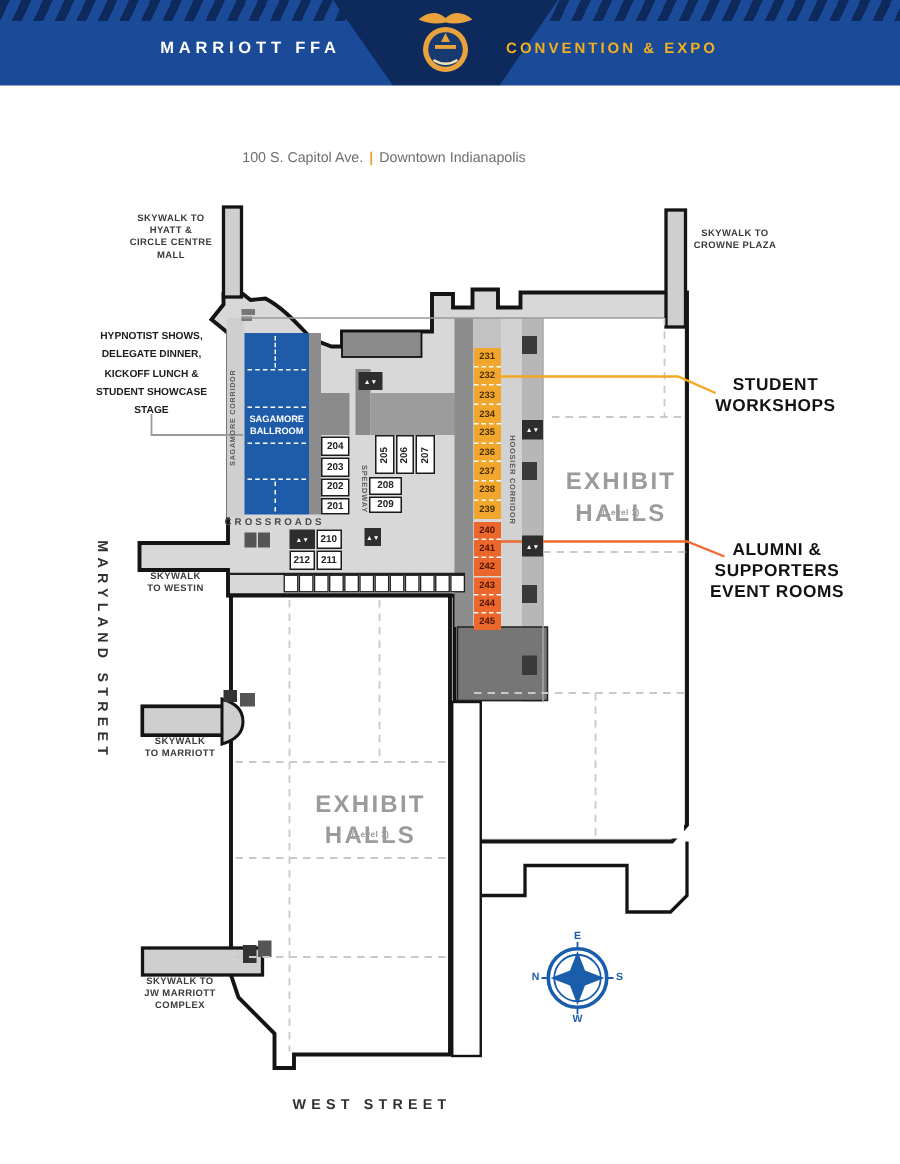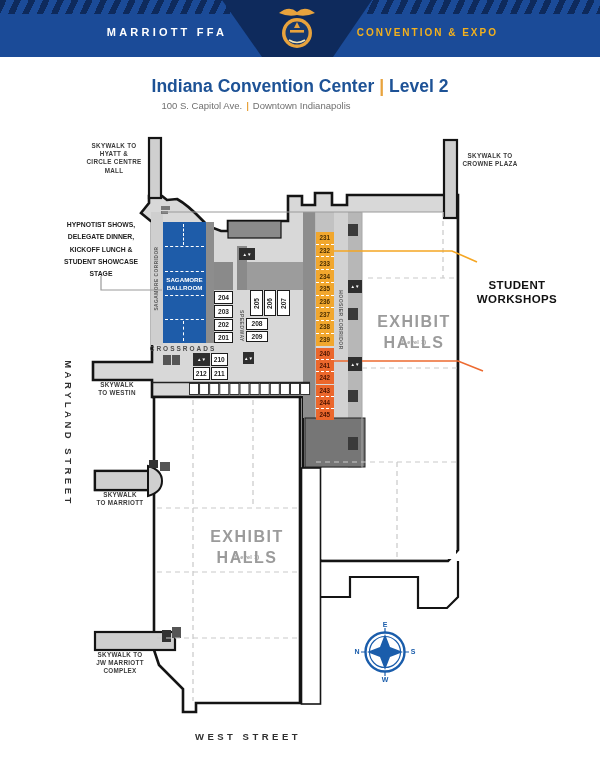--- a/index.html
+++ b/index.html
@@ -6,34 +6,34 @@
   .stage{position:relative;width:600px;height:776px;background:#fff;overflow:hidden;
          font-family:"Liberation Sans","DejaVu Sans",sans-serif;}
   
   .banner{position:absolute;left:0;top:0;width:600px;height:57px;background:#1B4B98;}
   .banner .stripes{position:absolute;left:0;top:0;width:600px;height:14px;
       background:repeating-linear-gradient(115deg,#0E2A5C 0 6px,#1B4B98 6px 13px);}
   .banner .chevron{position:absolute;left:0;top:0;width:600px;height:57px;background:#0E2A5C;
       clip-path:polygon(222px 0,372px 0,333px 57px,262px 57px);}
   .banner-text{position:absolute;font-weight:bold;color:#fff;}
   .b-left{left:77px;top:26px;width:180px;text-align:center;font-size:11px;letter-spacing:3.2px;}
-  .b-right{left:318px;top:27px;width:180px;text-align:right;font-size:10px;letter-spacing:2px;color:#F2B01E;}
+  .b-right{left:318px;top:27px;width:180px;text-align:center;font-size:10px;letter-spacing:2px;color:#F2B01E;}
   .emblem{position:absolute;left:277px;top:4px;}
   
   .title{position:absolute;left:0;top:76px;width:600px;text-align:center;
          font-size:17.5px;font-weight:bold;color:#1D5296;}
   .title .sep{color:#E8A33D;padding:0 5px;}
   .subtitle{position:absolute;left:0;top:100px;width:512px;text-align:center;
          font-size:9.5px;color:#6F6F6F;}
   .subtitle .sep{color:#E8A33D;padding:0 4px;font-weight:bold;}
   
   .lbl{position:absolute;font-weight:bold;white-space:pre-line;text-align:center;z-index:3;}
   .street{font-size:9.5px;letter-spacing:3.5px;color:#2F2F2F;}
   .sky{font-size:6.3px;letter-spacing:.3px;color:#3A3A3A;line-height:1.3;}
-  .call{font-size:11.5px;color:#111;line-height:1.2;letter-spacing:.4px;margin-top:28px;}
+  .call{font-size:11.5px;color:#111;line-height:1.2;letter-spacing:.4px;}
   .call-sm{font-size:6.8px;color:#1c1c1c;line-height:12.3px;}
   .corr{font-size:4.8px;color:#5a5a5a;letter-spacing:.5px;font-weight:bold;}
   .exh{font-size:16px;color:#9B9B9B;letter-spacing:1.5px;line-height:1.3;}
   .exh-sub{font-size:5.5px;color:#9B9B9B;letter-spacing:.3px;}
   .rot90{transform:rotate(90deg);}
   .rotm90{transform:rotate(-90deg);}
   .compass-letter{font-size:7px;color:#1A5DAB;width:12px;text-align:center;}
   
   .room{position:absolute;z-index:2;display:flex;align-items:center;justify-content:center;
         background:#fff;border:1.3px solid #1B1B1B;font-size:6.6px;font-weight:bold;color:#222;
@@ -70,23 +70,20 @@
     <svg class="emblem" width="40" height="50" viewBox="0 0 40 50">
       <path d="M2,9 Q12,1 20,8 Q28,1 38,9 Q29,13 20,11 Q11,13 2,9 Z" fill="#E8A33D"></path>
       <circle cx="20" cy="29" r="15" fill="#E8A33D"></circle>
       <circle cx="20" cy="29" r="11.5" fill="#16396F"></circle>
       <rect x="13" y="26" width="14" height="2.6" fill="#E8A33D"></rect>
       <path d="M20,18 L23,24 L17,24 Z" fill="#E8A33D"></path>
       <path d="M12,36 Q20,41 28,36" stroke="#F4E3B2" stroke-width="1.6" fill="none"></path>
     </svg>
   </div>
 
-  <div class="title">
-    <span>Indiana Convention Center</span><span class="sep">|</span><span>Level 2</span>
-  </div>
   <div class="subtitle">
     <span>100 S. Capitol Ave.</span><span class="sep">|</span><span>Downtown Indianapolis</span>
   </div>
 
   <svg class="mapsvg" width="600" height="776" viewBox="0 0 600 776">
 
     <path d="M162,196 L167,200 L177,199 C190,206 199,217 208,226 L221,231 L228,231 L228,221
          L288,221 L288,196 L302,196 L302,205 L315,205 L315,193 L332,193 L332,205
          L347,205 L347,195 L458,195 L458,550 L448,561 L320,561 L320,468 L303,468
          L303,397 L152,397 L152,380 L93,380 L93,362 L152,362 L152,222 L141,213
@@ -271,20 +268,23 @@
 JW MARRIOTT
 COMPLEX</div>
 
   <div class="lbl call-sm" style="left:46px;top:219px;width:110px;">HYPNOTIST SHOWS,
 DELEGATE DINNER,
 KICKOFF LUNCH &amp;
 STUDENT SHOWCASE
 STAGE</div>
   <div class="lbl call" style="left:457px;top:251px;width:120px;">STUDENT
 WORKSHOPS</div>
+  <div class="lbl call" style="left:458px;top:361px;width:120px;">ALUMNI &amp;
+SUPPORTERS
+EVENT ROOMS</div>
 
   <div class="lbl corr rotm90" style="left:96px;top:276px;width:120px;">SAGAMORE CORRIDOR</div>
   <div class="lbl corr rot90" style="left:192px;top:323px;width:100px;font-size:5px;">SPEEDWAY</div>
   <div class="lbl corr rot90" style="left:281px;top:317px;width:120px;font-size:5px;">HOOSIER CORRIDOR</div>
   <div class="lbl corr" style="left:133px;top:345px;width:100px;font-size:6.5px;letter-spacing:2px;color:#4A4A4A;">CROSSROADS</div>
 
   <div class="lbl exh" style="left:364px;top:312px;width:100px;">EXHIBIT
 HALLS</div>
   <div class="lbl exh-sub" style="left:364px;top:339px;width:100px;">(Level 1)</div>
   <div class="lbl exh" style="left:197px;top:527px;width:100px;">EXHIBIT

